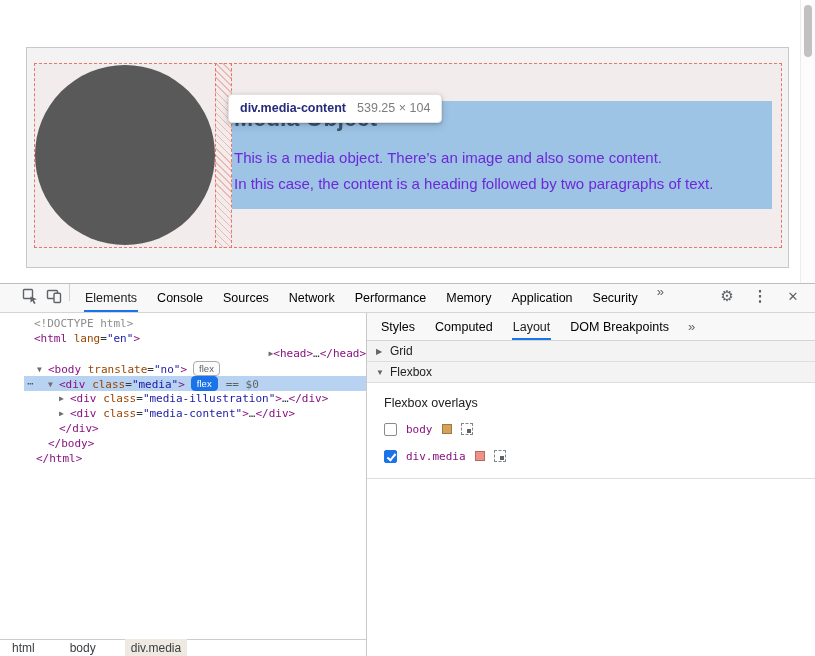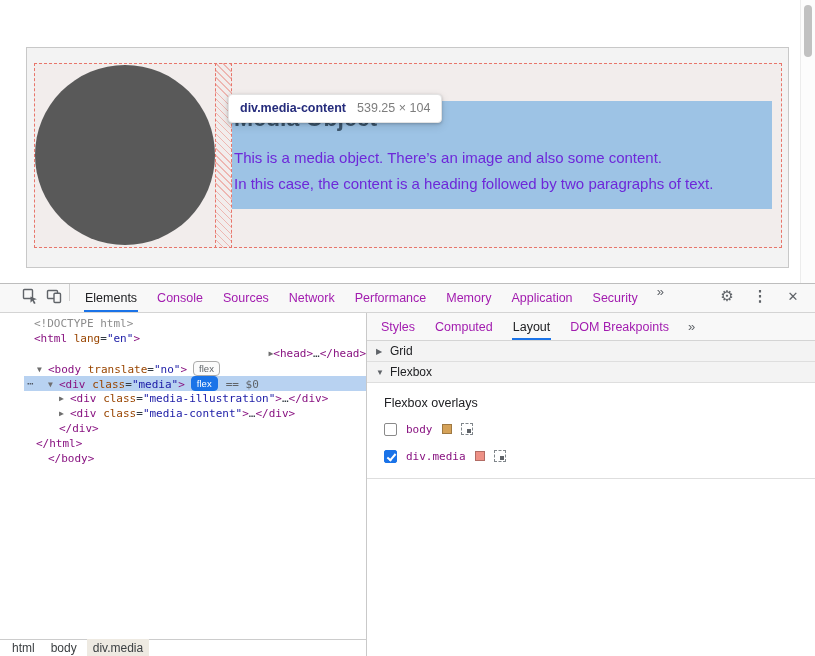--- a/index.html
+++ b/index.html
@@ -41,21 +41,21 @@
   .dt-toolbar { height:29px; flex:0 0 29px; display:flex; align-items:flex-start;
                 background:#f8f8f8; border-bottom:1px solid #d4d4d4; padding-left:18px; }
   .tb-icon { display:inline-flex; align-items:center; justify-content:center;
              width:24px; height:24px; color:#5f6368; cursor:default; }
   .tb-icon.gear { font-size:15px; }
   .tb-icon.kebab { font-size:15px; font-weight:bold; }
   .tb-icon.close { font-size:13px; }
   .tb-sep { width:1px; height:17px; background:#d0d0d0; margin:0 5px 0 3px; }
   .dt-tabs { display:flex; align-items:center; height:100%; }
   .dt-tab, .sb-tab { position:relative; height:100%; display:flex; align-items:center;
-                     padding:0 10px; font-size:12.5px; color:#a21caf; white-space:nowrap; }
+                     padding:0 10px; font-size:12.5px; color:#000000; white-space:nowrap; }
   .dt-tab.active, .sb-tab.active { color:#202124; }
   .dt-tab.active::after, .sb-tab.active::after {
       content:""; position:absolute; left:9px; right:9px; bottom:0; height:2px; background:#1a73e8; }
   .more-chevron { font-size:13px; color:#5f6368; padding:0 9px; }
   .tb-right { margin-left:auto; display:flex; align-items:center; gap:9px; padding-right:10px; }
 
   .dt-main { flex:1; display:flex; position:relative; min-height:0; }
 
   
   .tree-panel { width:367px; flex:0 0 367px; border-right:1px solid #c9c9c9; background:#fff;
@@ -94,21 +94,21 @@
                        border:solid #fff; border-width:0 2px 2px 0; transform:rotate(40deg); }
   .ov-label { font-family:"DejaVu Sans Mono", monospace; font-size:11px; color:#881280; }
   .swatch { width:10px; height:10px; border:1px solid rgba(0,0,0,0.25); flex:0 0 10px; }
   .picker { width:12px; height:12px; border:1px dashed #80868b; position:relative; flex:0 0 12px; }
   .picker::after { content:""; position:absolute; right:1px; bottom:1px; width:4px; height:4px; background:#5f6368; }
   .pane-sep { border-bottom:1px solid #dedede; margin-top:14px; }
 
   
   .breadcrumb { position:absolute; left:0; bottom:0; width:367px; height:15px;
                 background:#fff; border-top:1px solid #ccc; border-right:1px solid #c9c9c9;
-                display:flex; align-items:center; gap:4px; padding:8px 6px; font-size:12px; color:#3c4043; }
+                display:flex; align-items:center; gap:23px; padding:8px 6px; font-size:12px; color:#3c4043; }
   .crumb { padding:2px 6px; white-space:nowrap; }
   .crumb.active { background:#eeeae2; }
 </style>
 </head>
 <body>
 
 <div class="page-area">
   <div class="demo-box">
     <div class="flex-outline"></div>
     <div class="circle"></div>
@@ -165,22 +165,22 @@
   <div class="dt-main">
     <div class="tree-panel">
         <div class="tree-line" style="padding-left: 10px;"><span class="tk-gray">&lt;!DOCTYPE html&gt;</span></div>
         <div class="tree-line" style="padding-left: 10px;"><span class="tk-tag">&lt;html </span><span class="tk-attr">lang</span><span class="tk-plain">=</span><span class="tk-val">"en"</span><span class="tk-tag">&gt;</span></div>
         <div class="tree-line" style="padding-left: 24px; text-align: right;"><span class="arrow">▶</span><span class="tk-tag">&lt;head&gt;</span><span class="tk-plain">…</span><span class="tk-tag">&lt;/head&gt;</span></div>
         <div class="tree-line" style="padding-left: 24px;"><span class="arrow">▼</span><span class="tk-tag">&lt;body </span><span class="tk-attr">translate</span><span class="tk-plain">=</span><span class="tk-val">"no"</span><span class="tk-tag">&gt;</span><span class="badge gray">flex</span></div>
         <div class="tree-line selected" style="padding-left: 35px;"><span class="dots">⋯</span><span class="arrow">▼</span><span class="tk-tag">&lt;div </span><span class="tk-attr">class</span><span class="tk-plain">=</span><span class="tk-val">"media"</span><span class="tk-tag">&gt;</span><span class="badge blue">flex</span><span class="suffix">== $0</span></div>
         <div class="tree-line" style="padding-left: 46px;"><span class="arrow">▶</span><span class="tk-tag">&lt;div </span><span class="tk-attr">class</span><span class="tk-plain">=</span><span class="tk-val">"media-illustration"</span><span class="tk-tag">&gt;</span><span class="tk-plain">…</span><span class="tk-tag">&lt;/div&gt;</span></div>
         <div class="tree-line" style="padding-left: 46px;"><span class="arrow">▶</span><span class="tk-tag">&lt;div </span><span class="tk-attr">class</span><span class="tk-plain">=</span><span class="tk-val">"media-content"</span><span class="tk-tag">&gt;</span><span class="tk-plain">…</span><span class="tk-tag">&lt;/div&gt;</span></div>
         <div class="tree-line" style="padding-left: 35px;"><span class="tk-tag">&lt;/div&gt;</span></div>
+        <div class="tree-line" style="padding-left: 24px;"><span class="tk-tag">&lt;/body&gt;</span></div>
         <div class="tree-line" style="padding-left: 12px;"><span class="tk-tag">&lt;/html&gt;</span></div>
-        <div class="tree-line" style="padding-left: 24px;"><span class="tk-tag">&lt;/body&gt;</span></div>
       </div>
 
     <div class="sidebar">
       <div class="sb-tabs-row">
         <div class="sb-tabs">
             <div class="sb-tab">Styles</div>
             <div class="sb-tab">Computed</div>
             <div class="sb-tab active">Layout</div>
             <div class="sb-tab">DOM Breakpoints</div>
           </div>

